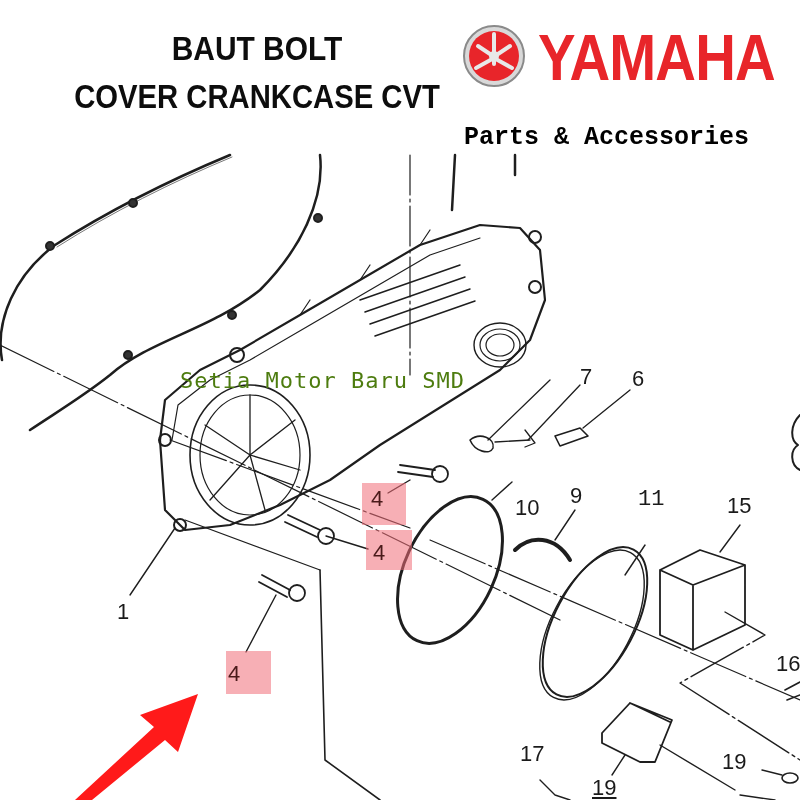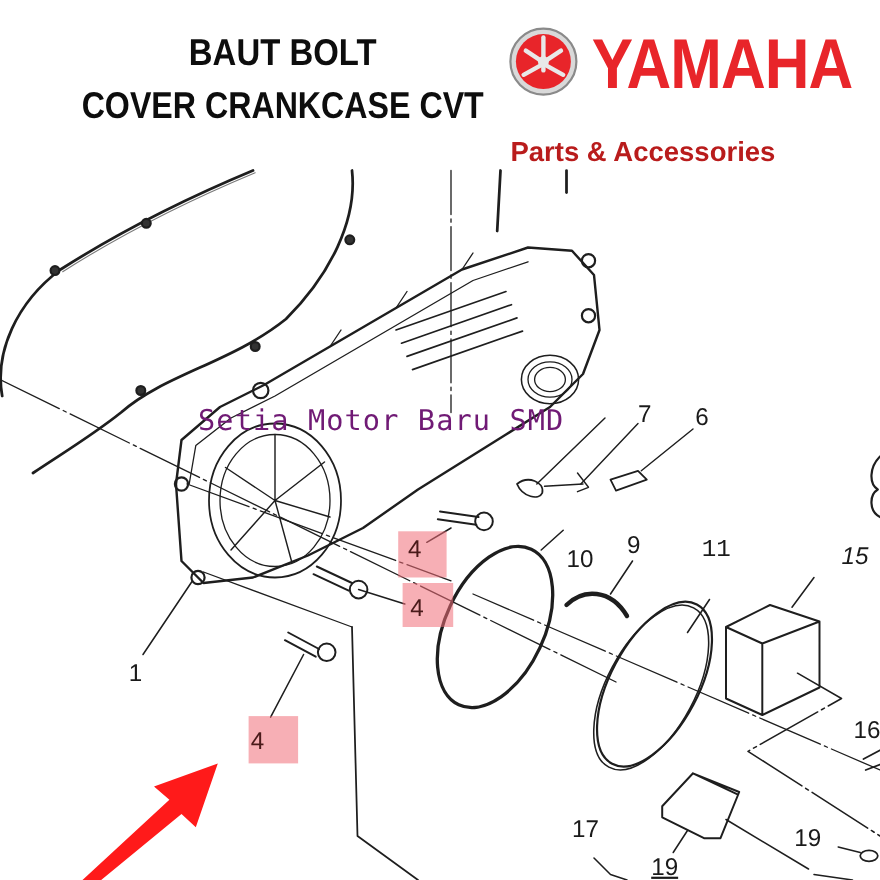--- a/index.html
+++ b/index.html
@@ -5,26 +5,26 @@
   html, body { margin: 0; padding: 0; background: #ffffff; }
   body { width: 800px; height: 800px; position: relative; overflow: hidden; font-family: "Liberation Sans", sans-serif; }
   .title-block { position: absolute; left: 0; top: 28px; width: 450px; text-align: center; padding-left: 32px; }
   .title-line1 { font-family: "Liberation Sans", sans-serif; font-weight: bold; font-size: 34px; color: #0d0d0d; letter-spacing: 0px; line-height: 40px; transform: scaleX(0.88); }
   .title-line2 { font-family: "Liberation Sans", sans-serif; font-weight: bold; font-size: 34px; color: #0d0d0d; line-height: 44px; margin-top: 6px; transform: scaleX(0.86); white-space: nowrap; }
   .logo { position: absolute; left: 458px; top: 18px; width: 320px; height: 135px; }
   .logo-emblem { position: absolute; left: 4px; top: 6px; width: 64px; height: 64px; }
   .logo-word { position: absolute; left: 80px; top: 8px; font-family: "Liberation Sans", sans-serif; font-weight: bold; font-size: 64px; line-height: 64px; color: #e8252a; transform: scaleX(0.88); transform-origin: left center; letter-spacing: -1px; }
   .logo-genuine-bar { position: absolute; left: 8px; top: 75px; width: 304px; height: 30px; background: linear-gradient(90deg, #7c7c7c 0%, #9a9a9a 40%, #8a8a8a 100%); }
   .logo-genuine-text { position: absolute; left: 0; top: 0; width: 100%; text-align: center; font-family: "Liberation Sans", sans-serif; font-weight: bold; font-size: 28px; line-height: 30px; color: #f3f3f3; letter-spacing: 4px; transform: scaleX(0.95); }
-  .logo-tagline { position: absolute; left: 6px; top: 106px; font-family: Liberation Sans, sans-serif; font-weight: bold; font-size: 25px; line-height: 28px; color: #b91c1c; white-space: nowrap; }
+  .logo-tagline { position: absolute; left: 6px; top: 106px; font-family: Liberation Mono, monospace; font-weight: bold; font-size: 25px; line-height: 28px; color: #000000; white-space: nowrap; }
   .diagram { position: absolute; left: 0; top: 150px; width: 800px; height: 650px; }
   .label { position: absolute; font-family: "Liberation Sans", sans-serif; font-size: 22px; color: #1a1a1a; line-height: 24px; }
   .hl { position: absolute; background: rgba(240, 110, 120, 0.55); }
   .hl-label { position: absolute; font-family: "Liberation Sans", sans-serif; font-size: 22px; color: #4a1a1a; }
-  .watermark { position: absolute; left: 180px; top: 368px; font-family: "DejaVu Sans Mono", monospace; font-size: 26px; color: #701a75; letter-spacing: 1px; white-space: nowrap; }
+  .watermark { position: absolute; left: 180px; top: 368px; font-family: "DejaVu Sans Mono", monospace; font-size: 22px; color: #4d7c0f; letter-spacing: 1px; white-space: nowrap; }
 </style>
 </head>
 <body>
 
 <div class="title-block">
   <div class="title-line1">BAUT BOLT</div>
   <div class="title-line2">COVER CRANKCASE CVT</div>
 </div>
 
 <div class="logo">
@@ -149,21 +149,21 @@
 <span class="hl-label" style="left:371px; top:486px;">4</span>
 <span class="hl-label" style="left:373px; top:540px;">4</span>
 <span class="hl-label" style="left:228px; top:661px;">4</span>
 
 <span class="label" style="left:117px; top:600px;">1</span>
 <span class="label" style="left:632px; top:367px;">6</span>
 <span class="label" style="left:580px; top:365px;">7</span>
 <span class="label" style="left:570px; top:484px;">9</span>
 <span class="label" style="left:515px; top:464px;margin-top:32px;">10</span>
 <span class="label" style="left:638px; top:488px;font-family:Liberation Mono, monospace;">11</span>
-<span class="label" style="left:765px; top:494px;font-style:italic;">15</span>
+<span class="label" style="left:727px; top:494px;">15</span>
 <span class="label" style="left:776px; top:652px;">16</span>
 <span class="label" style="left:520px; top:742px;">17</span>
 <span class="label" style="left:722px; top:750px;">19</span>
 <span class="label" style="left:592px; top:776px;text-decoration:underline;">19</span>
 
 <div class="watermark">Setia Motor Baru SMD</div>
 
 <svg style="position:absolute; left:70px; top:690px; width:140px; height:110px;" viewBox="0 0 140 110">
   <polygon points="128,4 108,62 95,50 22,110 5,110 84,37 70,25" fill="#ff1a1a"></polygon>
 </svg>

